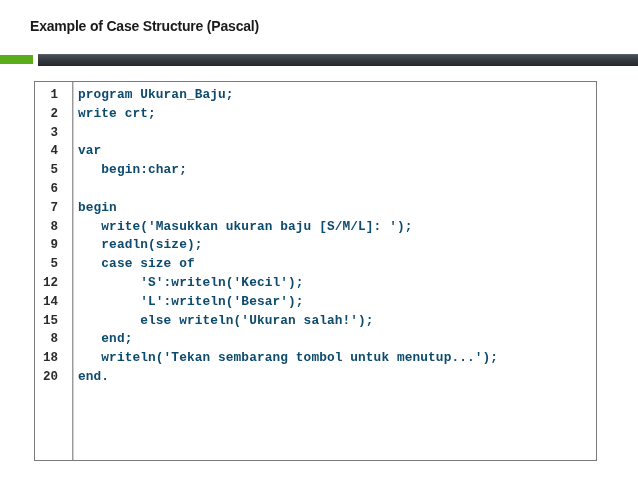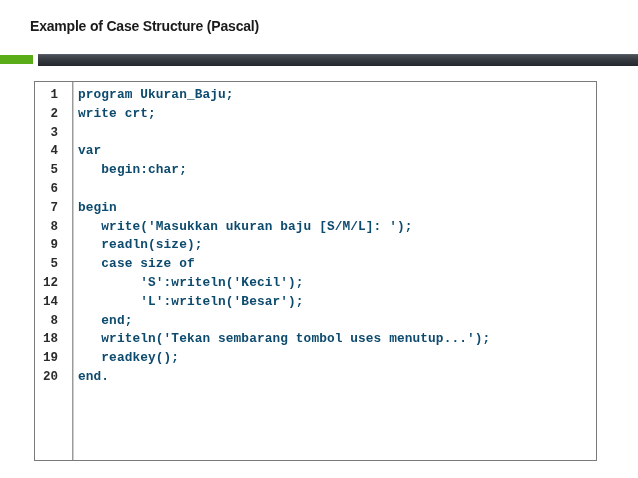--- a/index.html
+++ b/index.html
@@ -166,29 +166,29 @@
       </div>
       <div class="code-row">
         <span class="ln">12</span>
         <span class="code-text">        'S':writeln('Kecil');</span>
       </div>
       <div class="code-row">
         <span class="ln">14</span>
         <span class="code-text">        'L':writeln('Besar');</span>
       </div>
       <div class="code-row">
+        <span class="ln">15</span>
+        <span class="code-text">        else writeln('Ukuran salah!');</span>
+      </div>
+      <div class="code-row">
         <span class="ln">8</span>
         <span class="code-text">   end;</span>
       </div>
       <div class="code-row">
         <span class="ln">18</span>
-        <span class="code-text">   writeln('Tekan sembarang tombol uses menutup...');</span>
-      </div>
-      <div class="code-row">
-        <span class="ln">19</span>
-        <span class="code-text">   readkey();</span>
+        <span class="code-text">   writeln('Tekan sembarang tombol untuk menutup...');</span>
       </div>
       <div class="code-row">
         <span class="ln">20</span>
         <span class="code-text">end.</span>
       </div>
     </div>
 </div>
 
 </body></html>

